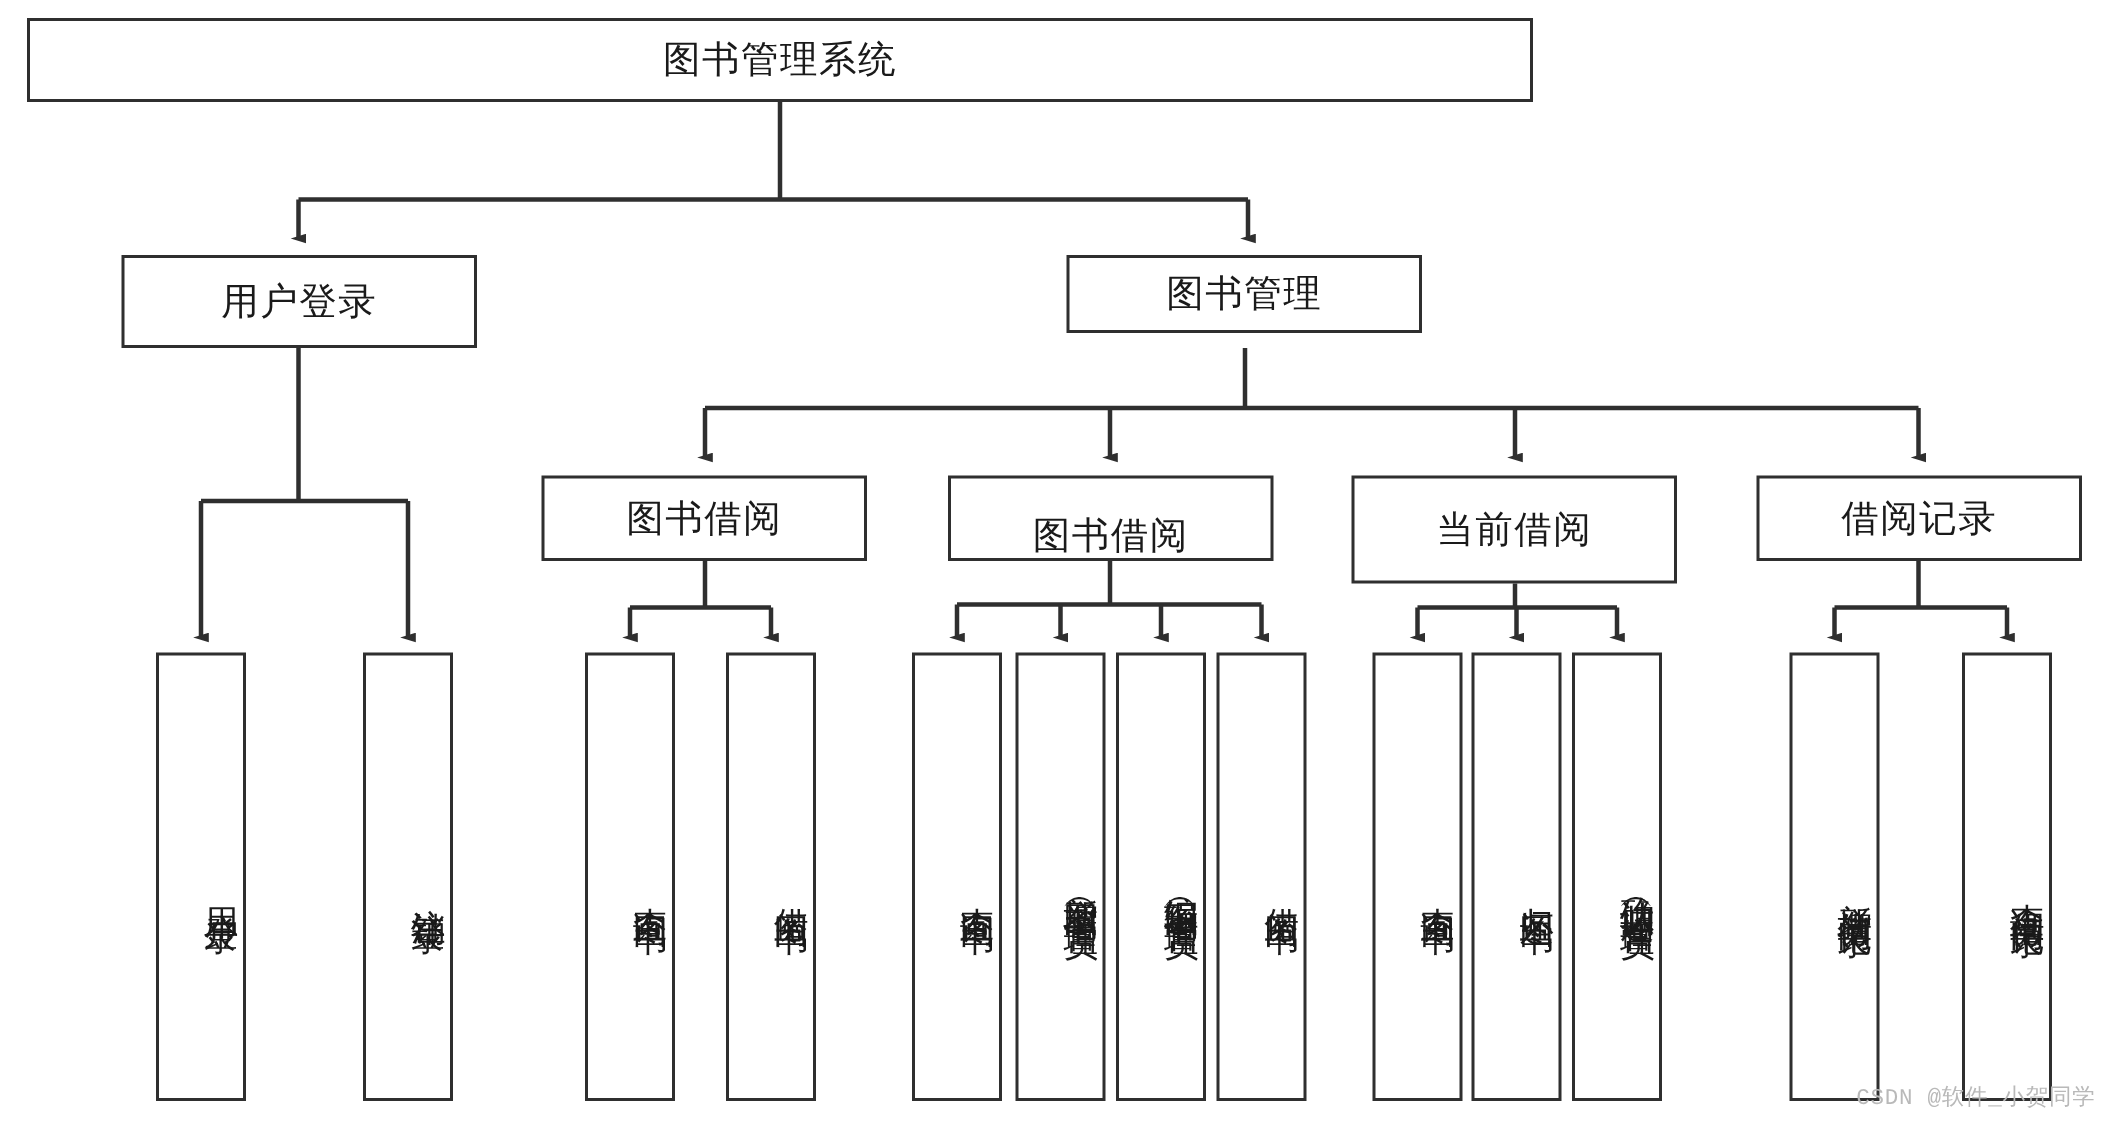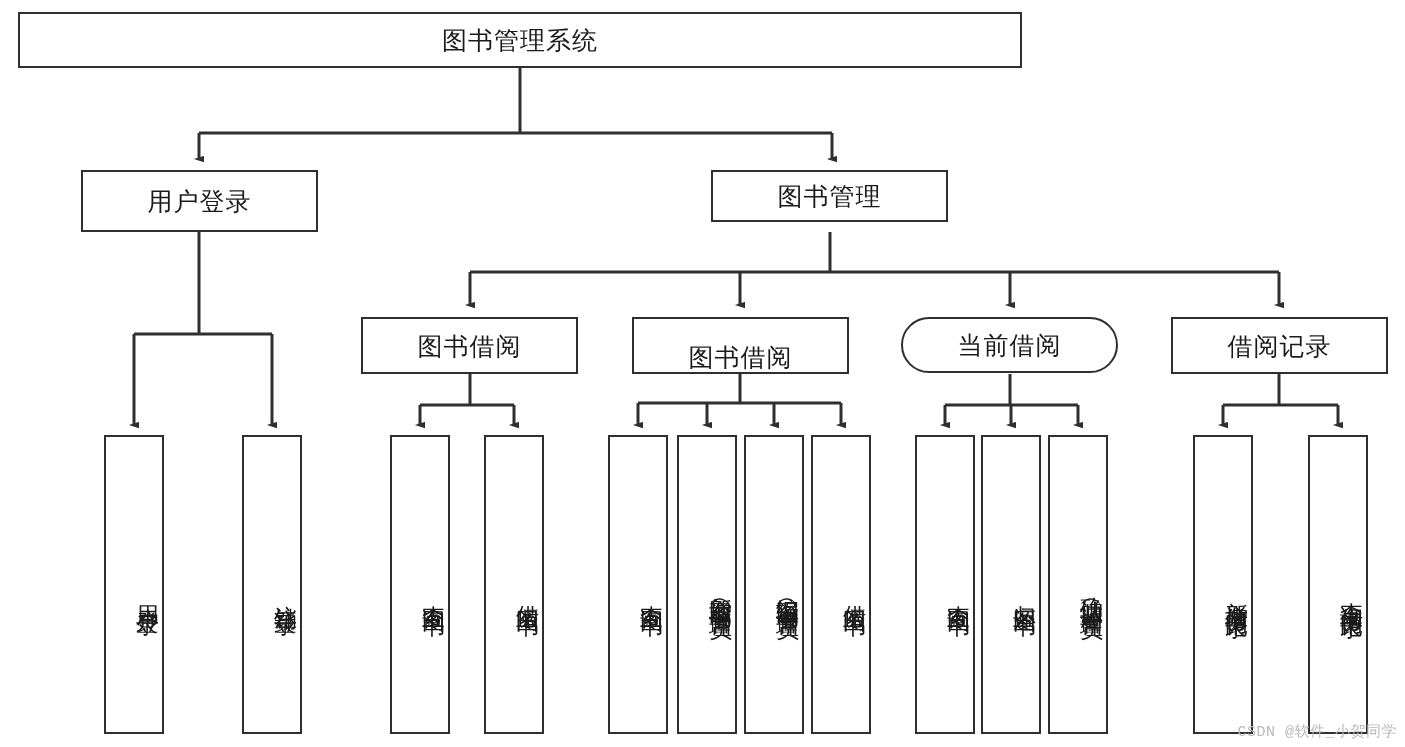--- a/index.html
+++ b/index.html
@@ -131,21 +131,21 @@
   <div class="node h" style="left:711px; top:170px; width:237px; height:52px;">
     <span>图书管理</span>
   </div>
 
   <div class="node h" style="left:361px; top:317px; width:217px; height:57px;">
     <span>图书借阅</span>
   </div>
   <div class="node h" style="left:632px; top:317px; width:217px; height:57px;align-items:flex-end;">
     <span>图书借阅</span>
   </div>
-  <div class="node h" style="left:901px; top:317px; width:217px; height:56px;border-radius:28px;">
+  <div class="node h" style="left:901px; top:317px; width:217px; height:72px;">
     <span>当前借阅</span>
   </div>
   <div class="node h" style="left:1171px; top:317px; width:217px; height:57px;">
     <span>借阅记录</span>
   </div>
 
   <div class="node v" style="left:104px; top:435px; width:60px; height:299px;">
     <span>用户登录</span>
   </div>
   <div class="node v" style="left:242px; top:435px; width:60px; height:299px;">

